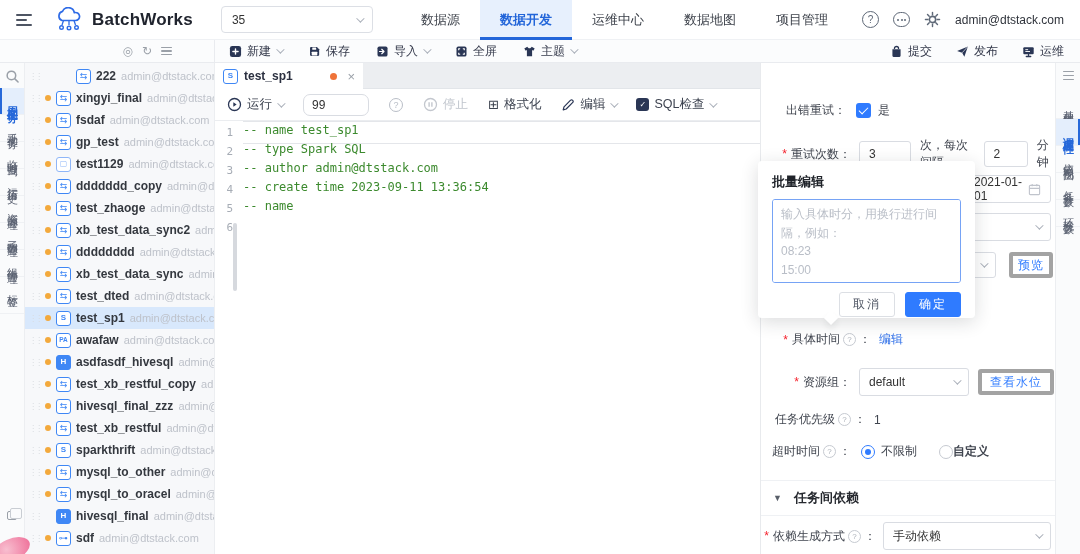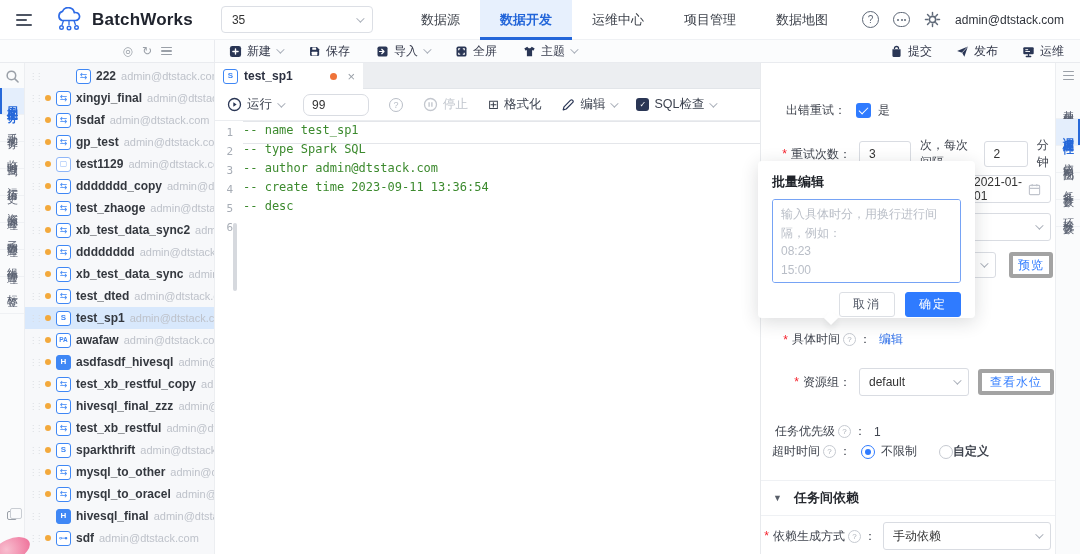--- a/index.html
+++ b/index.html
@@ -163,25 +163,25 @@
 
         <div class="nav-item active">
           <span>数据开发</span>
         </div>
 
         <div class="nav-item">
           <span>运维中心</span>
         </div>
 
         <div class="nav-item">
+          <span>数据地图</span>
+        </div>
+
+        <div class="nav-item">
           <span>项目管理</span>
-        </div>
-
-        <div class="nav-item">
-          <span>数据地图</span>
         </div>
       </div>
     <div class="top-right">
       <span class="circ-ico">?</span>
       <span class="bubble">
           <i></i>
           <i></i>
           <i></i>
         </span>
       <svg class="gear" width="17" height="17" viewBox="0 0 14 14">
@@ -578,21 +578,21 @@
           <span class="ct">-- author admin@dtstack.com</span>
         </div>
 
         <div class="cline">
           <span class="ln">4</span>
           <span class="ct">-- create time 2023-09-11 13:36:54</span>
         </div>
 
         <div class="cline">
           <span class="ln">5</span>
-          <span class="ct">-- desc</span>
+          <span class="ct">-- name</span>
         </div>
 
         <div class="cline">
           <span class="ln">6</span>
           <span class="ct"></span>
         </div>
       </div>
   </div>
 
   <div class="rpanel">
@@ -652,21 +652,21 @@
           <span class="req">*</span>
           <span>资源组：</span>
         </span>
       <span class="pselect" style="width:110px;margin-left:8px;">
         <span>default</span>
         <span class="chev"></span>
       </span>
       <span class="ghost-btn" style="width:76px;margin-left:9px;">查看水位</span>
     </div>
 
-    <div class="prow" style="top:360px;">
+    <div class="prow" style="top:348px;">
       <span class="plabel lw105">
           <span>任务优先级</span>
           <span class="qi">?</span>
           <span>：</span>
         </span>
       <span style="margin-left:8px;">1</span>
     </div>
 
     <div class="prow" style="top:380px;">
       <span class="plabel lw90">

